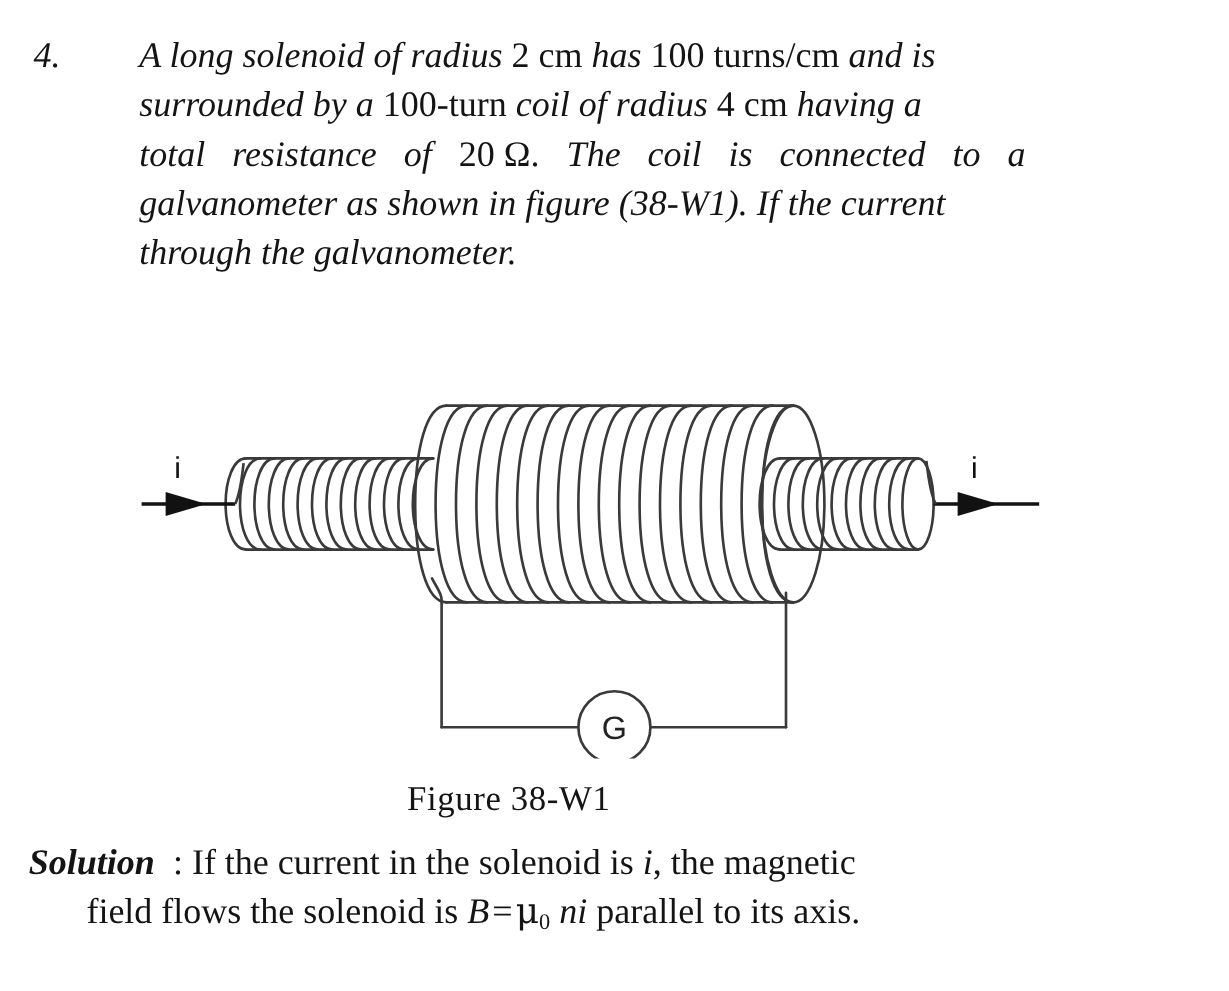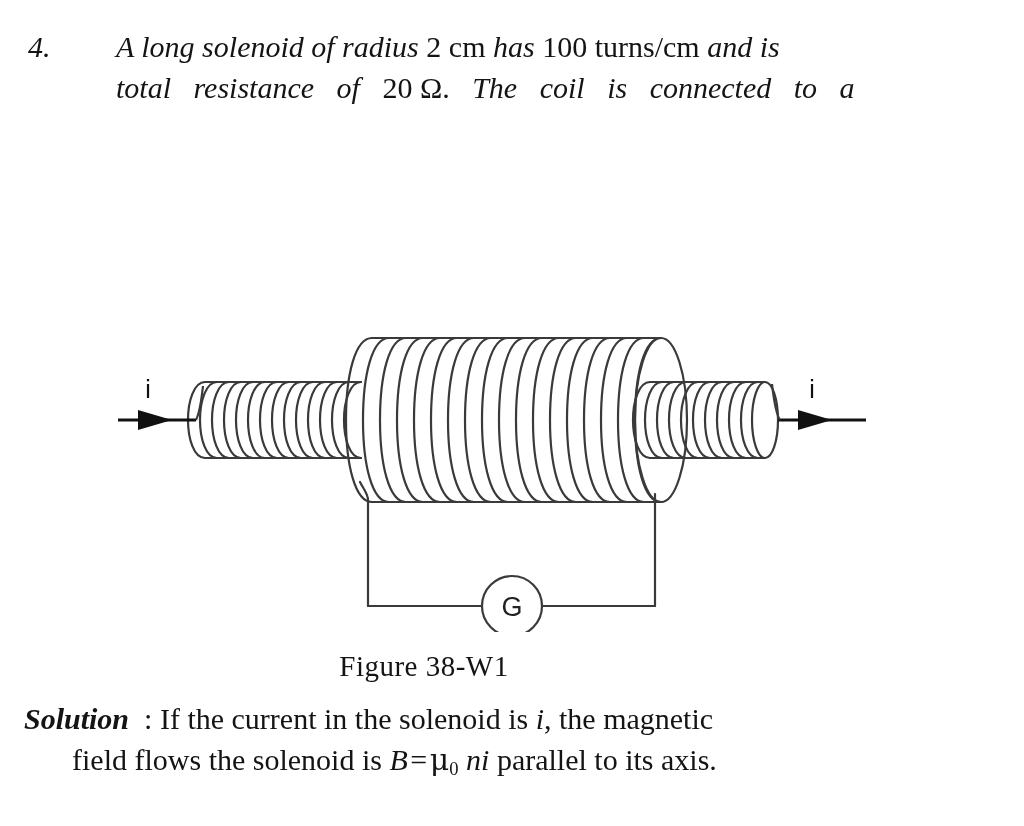--- a/index.html
+++ b/index.html
@@ -116,21 +116,24 @@
 </head>
 <body>
 
 <div class="page">
 
   <div class="problem">
     <div class="problem-row">
       <div class="problem-number">4.</div>
       <div class="problem-body">
         <span class="ln"><span class="ital">A long solenoid of radius </span><span class="upright">2 cm</span><span class="ital"> has </span><span class="upright">100 turns/cm</span><span class="ital"> and is</span></span>
+        <span class="ln"><span class="ital">surrounded by a </span><span class="upright">100-turn</span><span class="ital"> coil of radius </span><span class="upright">4 cm</span><span class="ital"> having a</span></span>
         <span class="ln"><span class="ital">total&nbsp;&nbsp;&nbsp;resistance&nbsp;&nbsp;&nbsp;of&nbsp;&nbsp;&nbsp;</span><span class="upright">20&nbsp;Ω.</span><span class="ital">&nbsp;&nbsp;&nbsp;The&nbsp;&nbsp;&nbsp;coil&nbsp;&nbsp;&nbsp;is&nbsp;&nbsp;&nbsp;connected&nbsp;&nbsp;&nbsp;to&nbsp;&nbsp;&nbsp;a</span></span>
+        <span class="ln"><span class="ital">galvanometer as shown in figure (38-W1). If the current</span></span>
+        <span class="ln"><span class="ital">through the galvanometer.</span></span>
       </div>
     </div>
   </div>
 
   <div class="figure-wrap">
     <svg class="figure-svg" width="1024" height="310" viewBox="0 0 1024 310">
       <g fill="none" stroke="#3a3a3a" stroke-width="2.2" stroke-linecap="round">
 
         <g>
           <path d="M 205 60 C 194 60 188 79 188 98 C 188 117 194 136 205 136"></path>

